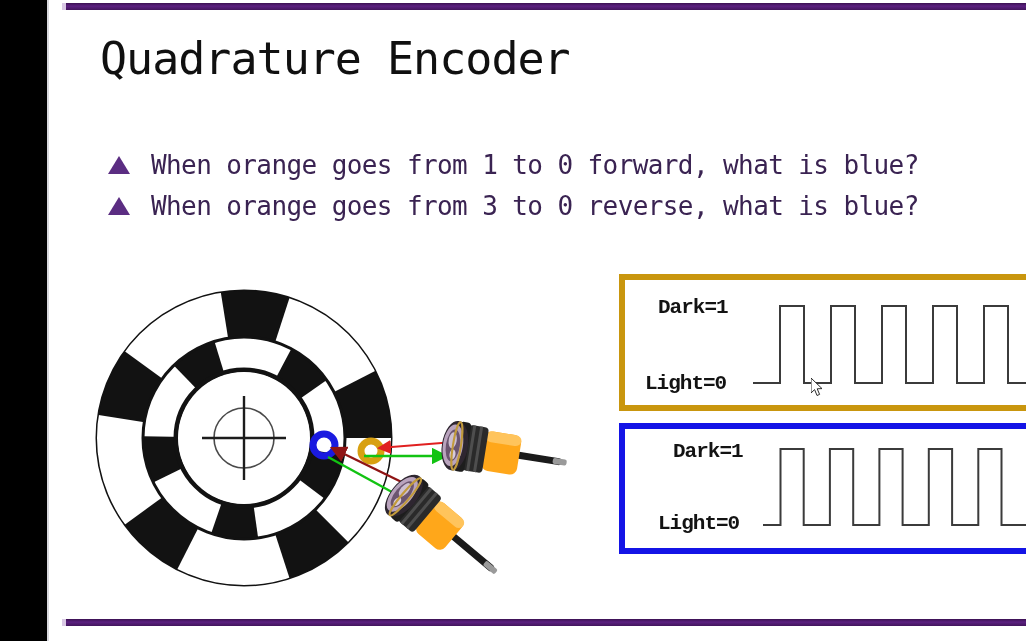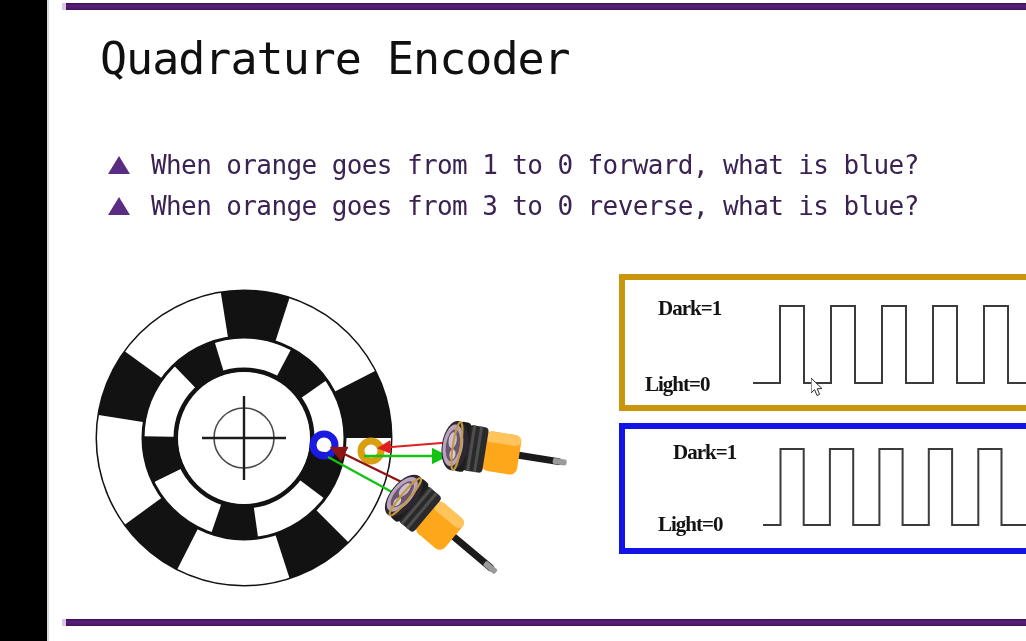--- a/index.html
+++ b/index.html
@@ -124,21 +124,21 @@
     width: 470px; height: 137px;
     border: 6px solid #c9960e;
   }
   #wave-box-blue {
     left: 570px; top: 423px;
     width: 470px; height: 131px;
     border: 6px solid #1414e6;
   }
   .wave-label {
     position: absolute;
-    font-family: Liberation Serif, serif;
+    font-family: Liberation Mono, monospace;
     font-size: 21px;
     font-weight: 600;
     color: #131313;
     letter-spacing: -1px;
     white-space: nowrap;
   }
   #orange-dark-label { left: 33px; top: 16px; }
   #orange-light-label { left: 20px; top: 92px; }
   #blue-dark-label { left: 48px; top: 11px; }
   #blue-light-label { left: 33px; top: 83px; }

